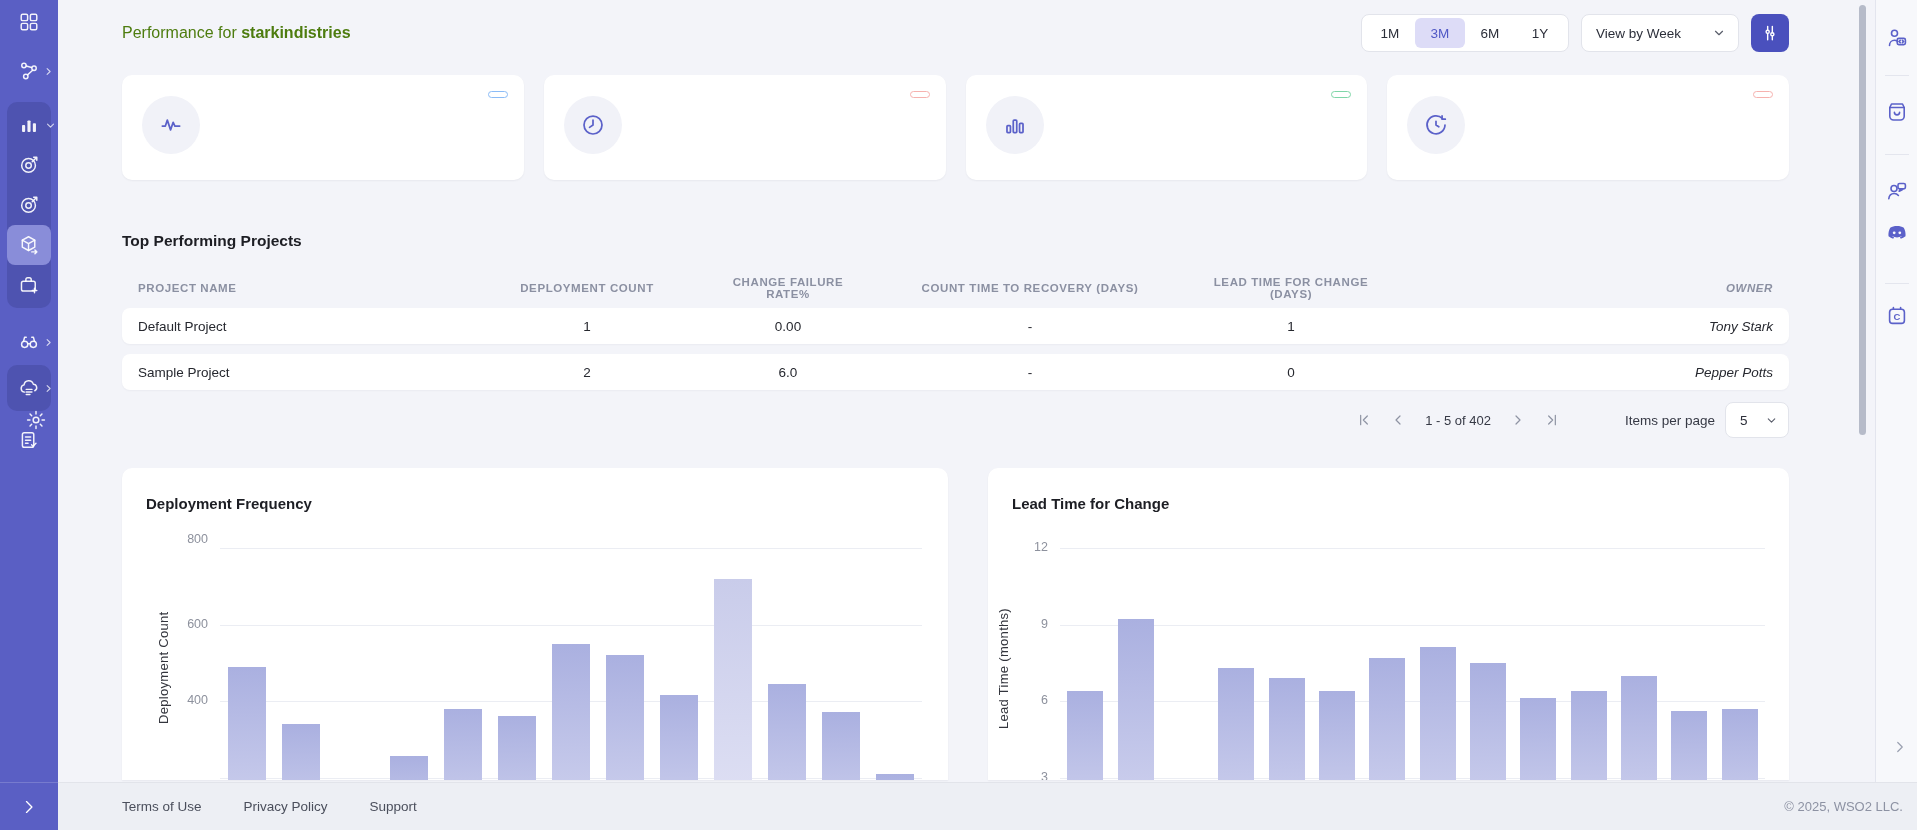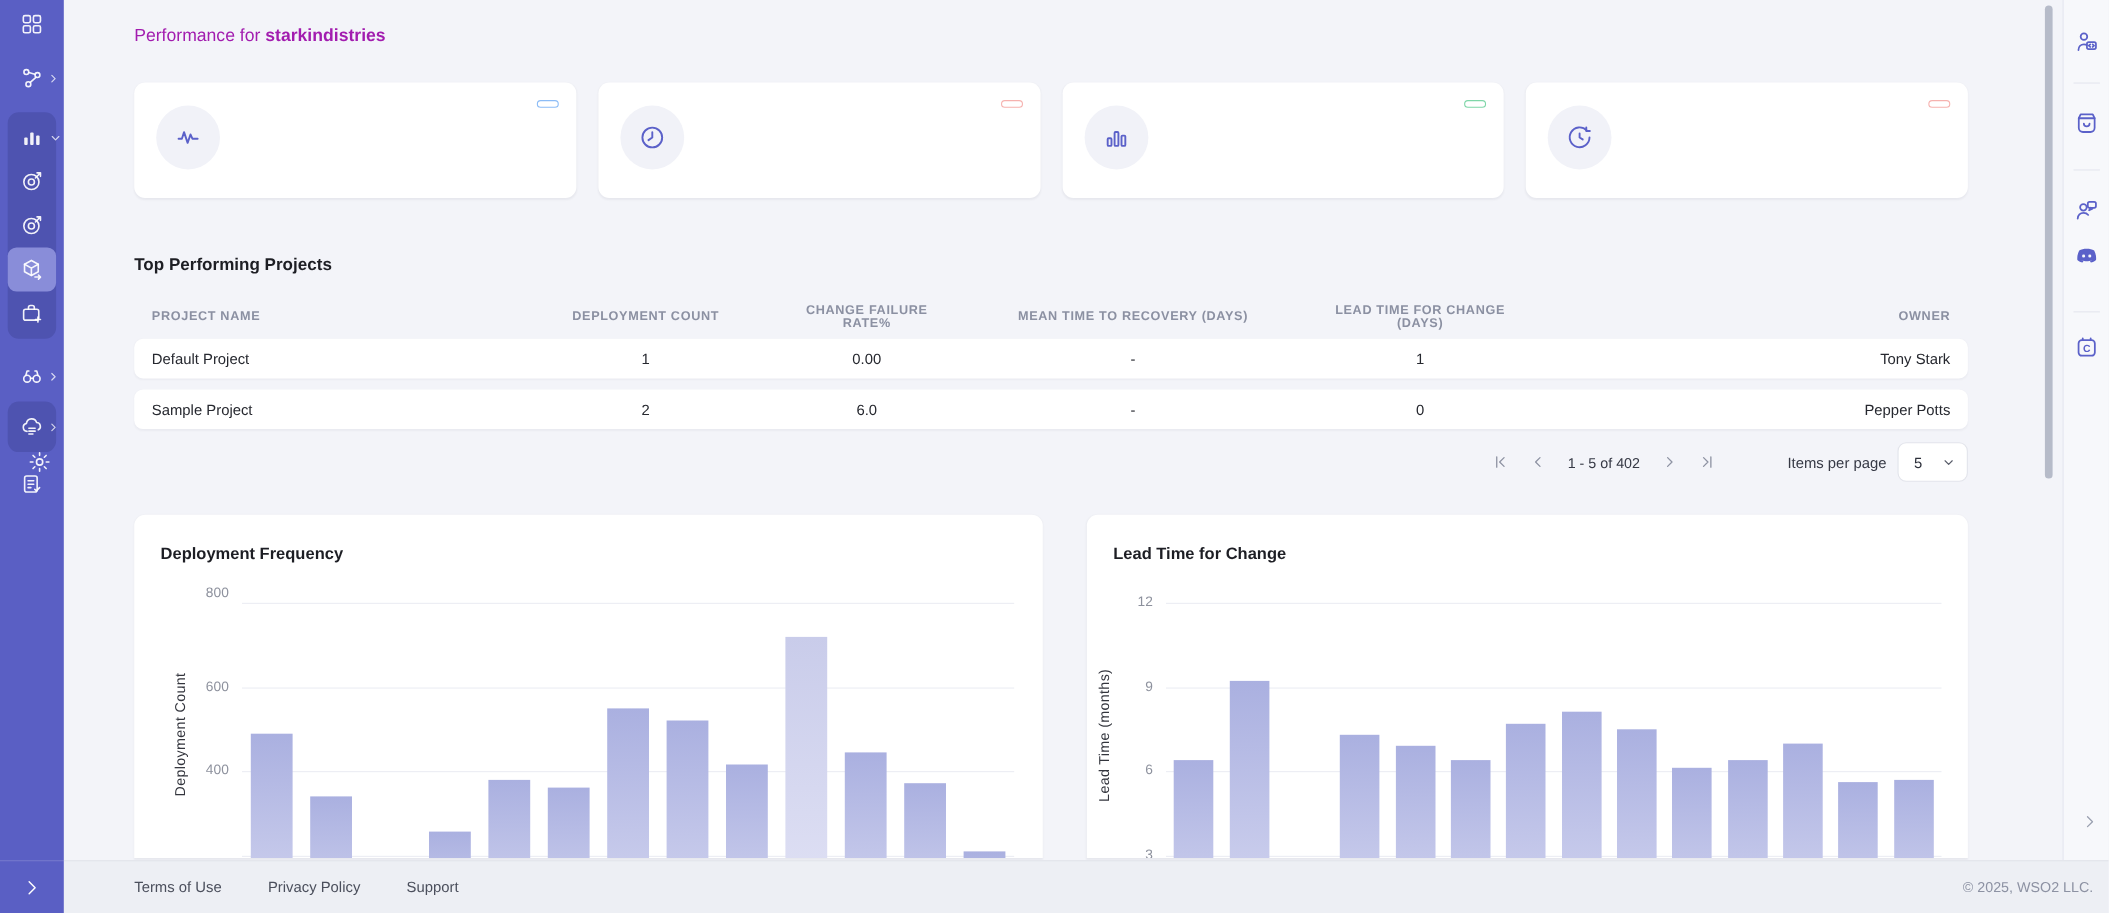--- a/index.html
+++ b/index.html
@@ -23,21 +23,21 @@
   .rrail-collapse { position:absolute; right:8px; top:738px; color:#9aa0b0; cursor:pointer; z-index:26; }
 
   
   .vscroll { position:absolute; right:51px; top:5px; width:7px; height:430px; border-radius:4px; background:#b6bbc9; z-index:24; cursor:pointer; }
 
   
   .main { position:absolute; left:58px; right:42px; top:0; bottom:48px; overflow:hidden; }
   .content { margin:0 86px 0 64px; }
 
   .hdr { margin-top:14px; height:38px; display:flex; align-items:center; justify-content:space-between; }
-  .title { font-size:16px; color:#a21caf; }
+  .title { font-size:16px; color:#4d7c0f; }
   .title b { font-weight:700; }
   .hdr-right { display:flex; align-items:center; gap:12px; }
   .range-group { display:flex; align-items:center; background:#fff; border:1px solid #e2e4eb; border-radius:8px; height:38px; padding:3px; }
   .range-btn { width:50px; height:30px; display:flex; align-items:center; justify-content:center; font-size:13.5px; color:#2c2f3a; border-radius:6px; cursor:pointer; }
   .range-btn.sel { background:#dddcf7; color:#5058c5; }
   .viewby { width:158px; height:38px; background:#fff; border:1px solid #e2e4eb; border-radius:8px; display:flex; align-items:center; justify-content:space-between; padding:0 12px 0 14px; font-size:13.5px; color:#2c2f3a; cursor:pointer; }
   .viewby .vchev { color:#5a5e6b; display:flex; }
   .filter-btn { width:38px; height:38px; border-radius:8px; background:#4a50bd; display:flex; align-items:center; justify-content:center; cursor:pointer; }
 
   
@@ -57,21 +57,21 @@
 
   
   .sect-heading { margin-top:52px; font-size:15.5px; font-weight:700; color:#1d1e24; }
   .tgrid { display:grid; grid-template-columns:340px 250px 152px 332px 190px 1fr; align-items:center; }
   .thead { margin-top:26px; height:22px; }
   .thead div { font-size:11.5px; font-weight:700; letter-spacing:.6px; color:#8b90a2; }
   .trow { margin-top:10px; height:36px; background:#fff; border-radius:8px; box-shadow:0 1px 2px rgba(16,24,40,.04); cursor:pointer; }
   .trow div { font-size:13.5px; color:#26282f; }
   .c-left { padding-left:16px; text-align:left; }
   .c-center { text-align:center; }
-  .c-right { padding-right:16px; text-align:right; }
+  .c-right { padding-right:16px; text-align:right;font-style:italic; }
 
   
   .pagerow { margin-top:12px; height:36px; display:flex; align-items:center; justify-content:flex-end; gap:0; }
   .pbtn { width:34px; height:30px; display:flex; align-items:center; justify-content:center; color:#8e93a3; cursor:pointer; }
   .ptext { font-size:13px; color:#363945; margin:0 10px; }
   .ipp { font-size:13.5px; color:#363945; margin-left:56px; margin-right:10px; }
   .psel { width:64px; height:36px; background:#fff; border:1px solid #e2e4eb; border-radius:8px; display:flex; align-items:center; justify-content:space-between; padding:0 10px 0 14px; font-size:13.5px; color:#2c2f3a; cursor:pointer; }
   .psel .vchev { color:#5a5e6b; display:flex; }
 
   
@@ -236,20 +236,45 @@
       </div>
     </nav>
 
   <div class="main">
     <div class="content">
 
       <div class="hdr">
         <div class="title">
           <span>Performance for </span><b>starkindistries</b>
         </div>
+        <div class="hdr-right">
+          <div class="range-group" id="range-group">
+              <div class="range-btn">1M</div>
+              <div class="range-btn sel">3M</div>
+              <div class="range-btn">6M</div>
+              <div class="range-btn">1Y</div>
+            </div>
+          <div class="viewby">
+            <span>View by Week</span>
+            <span class="vchev">
+              <svg width="14" height="14" viewBox="0 0 24 24" fill="none" stroke="currentColor" stroke-width="2" stroke-linecap="round" stroke-linejoin="round">
+                  <path d="M6 9l6 6 6-6"></path>
+                </svg>
+            </span>
+          </div>
+          <div class="filter-btn">
+            <span>
+              <svg width="20" height="20" viewBox="0 0 24 24" fill="none" stroke="#fff" stroke-width="1.7" stroke-linecap="round">
+                  <path d="M9.2 4v4.6M9.2 12.4V20M14.8 4v7.6M14.8 15.4V20"></path>
+                  <circle cx="9.2" cy="10.5" r="1.9"></circle>
+                  <circle cx="14.8" cy="13.5" r="1.9"></circle>
+                </svg>
+            </span>
+          </div>
+        </div>
       </div>
 
       <div class="cards" id="metric-cards">
           <div class="mcard">
             <div class="iconwrap">
               <span>
                 <svg width="26" height="26" viewBox="0 0 24 24" fill="none" stroke="currentColor" stroke-width="1.6" stroke-linecap="round" stroke-linejoin="round">
                   <path d="M4 13h2.8l1.8-5.5 3 9 2.4-7 1.6 3.5H20"></path>
                 </svg>
               </span>
@@ -322,21 +347,21 @@
             </div>
             <div class="badge low"></div>
           </div>
         </div>
 
       <div class="sect-heading">Top Performing Projects</div>
       <div class="tgrid thead" id="table-head">
           <div class="c-left">PROJECT NAME</div>
           <div class="c-center">DEPLOYMENT COUNT</div>
           <div class="c-center">CHANGE FAILURE RATE%</div>
-          <div class="c-center">MEAN TIME TO RECOVERY (DAYS)</div>
+          <div class="c-center">COUNT TIME TO RECOVERY (DAYS)</div>
           <div class="c-center">LEAD TIME FOR CHANGE (DAYS)</div>
           <div class="c-right">OWNER</div>
         </div>
       <div id="table-body">
           <div class="tgrid trow">
             <div class="c-left">Default Project</div>
             <div class="c-center">1</div>
             <div class="c-center">0.00</div>
             <div class="c-center">-</div>
             <div class="c-center">1</div>

